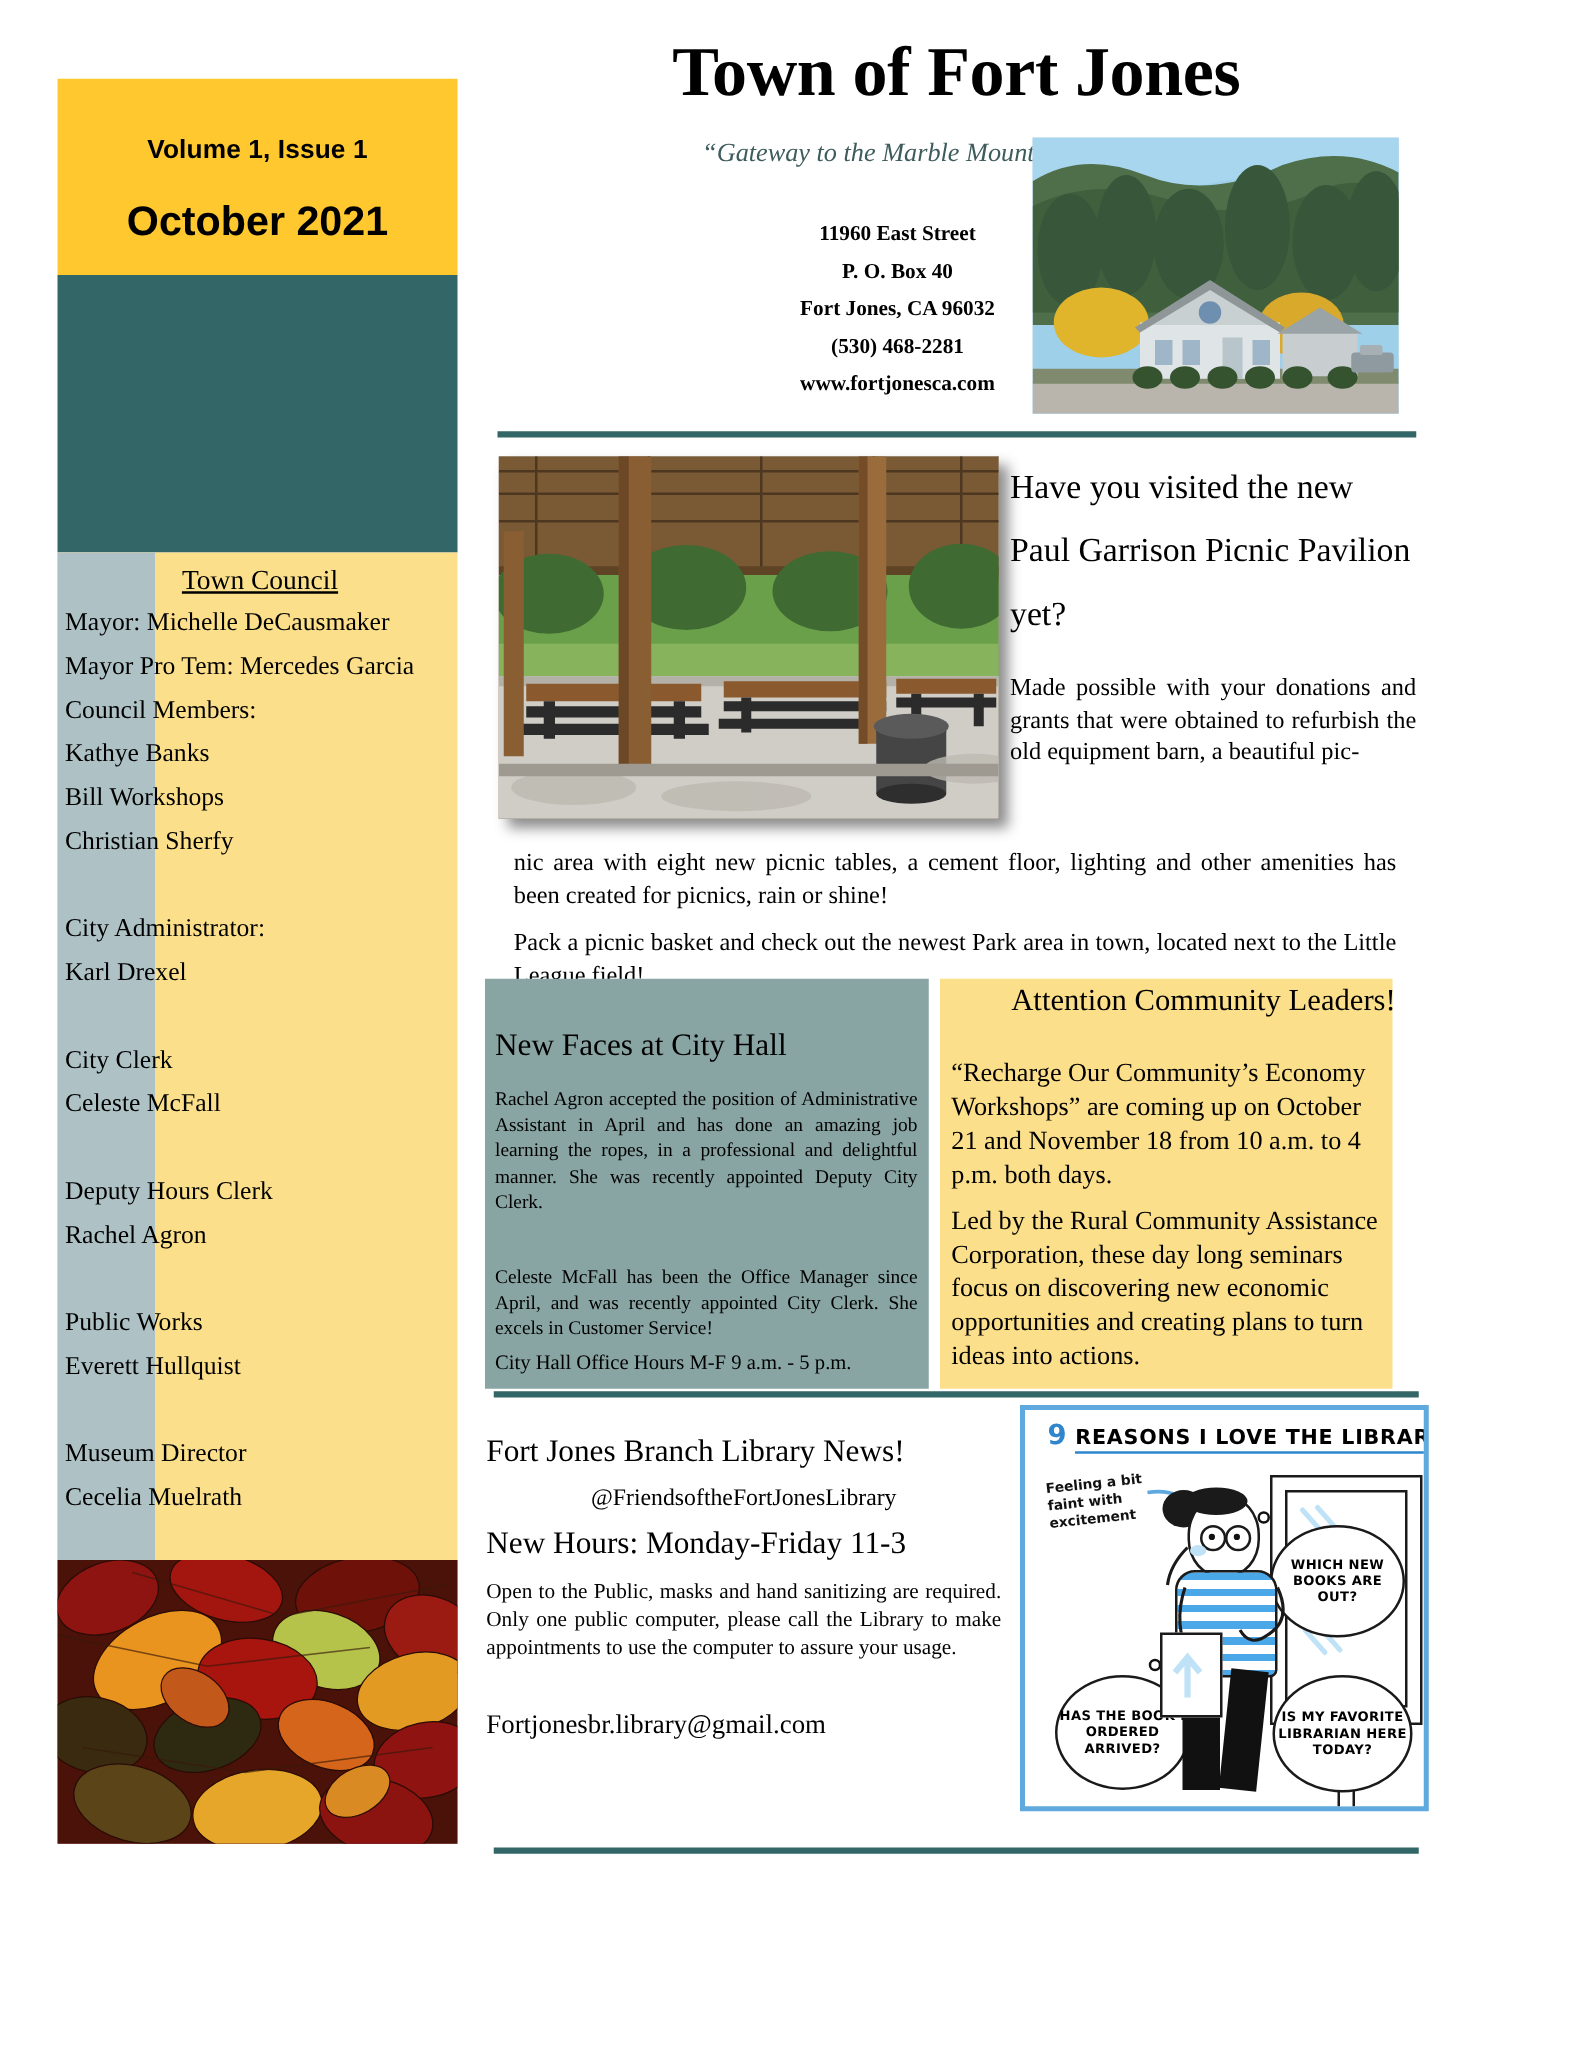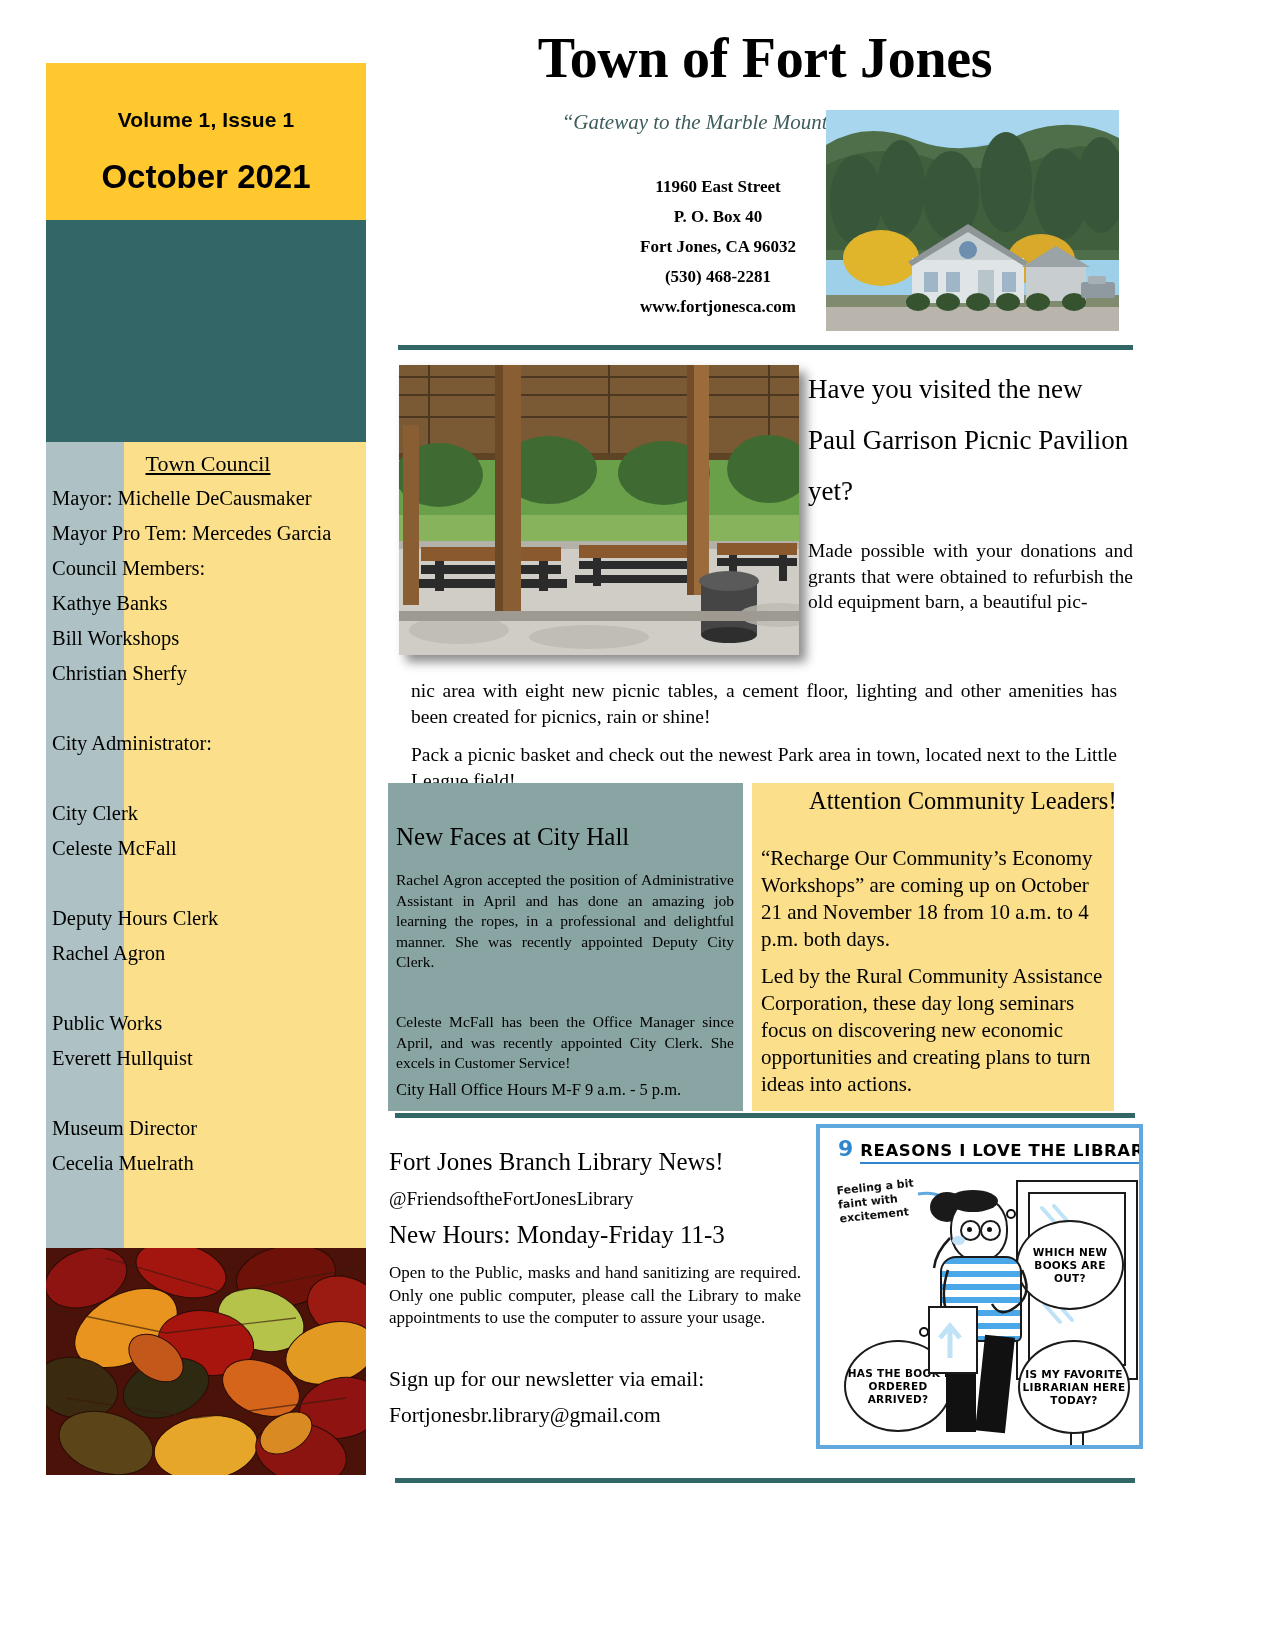--- a/index.html
+++ b/index.html
@@ -237,21 +237,21 @@
   .lib-head {
     position: absolute;
     left: 389px; top: 1148px;
     width: 410px;
     font-size: 25px;
   }
   .lib-handle {
     position: absolute;
     left: 389px; top: 1188px;
     width: 412px;
-    text-align: left;
+    text-align: center;
     font-size: 19px;
   }
   .lib-hours {
     position: absolute;
     left: 389px; top: 1221px;
     width: 412px;
     font-size: 25px;
   }
   .lib-body {
     position: absolute;
@@ -366,20 +366,21 @@
 <div class="sidebar-text">
   <div class="council-title">Town Council</div>
   <div class="row">Mayor: Michelle DeCausmaker</div>
   <div class="row">Mayor Pro Tem: Mercedes Garcia</div>
   <div class="row">Council Members:</div>
   <div class="row">Kathye Banks</div>
   <div class="row">Bill Workshops</div>
   <div class="row">Christian Sherfy</div>
   <div class="gap"></div>
   <div class="row">City Administrator:</div>
+  <div class="row">Karl Drexel</div>
   <div class="gap"></div>
   <div class="row">City Clerk</div>
   <div class="row">Celeste McFall</div>
   <div class="gap"></div>
   <div class="row">Deputy Hours Clerk</div>
   <div class="row">Rachel Agron</div>
   <div class="gap"></div>
   <div class="row">Public Works</div>
   <div class="row">Everett Hullquist</div>
   <div class="gap"></div>
@@ -551,21 +552,20 @@
 <div class="leaders-p1">“Recharge  Our Community’s Economy Workshops” are coming up on October 21 and November 18 from 10 a.m. to 4 p.m. both days.</div>
 <div class="leaders-p2">Led by the Rural Community Assistance Corporation, these day long seminars focus on discovering new economic opportunities and creating plans to turn ideas into actions.</div>
 
 <div class="rule rule-mid"></div>
 
 <div class="lib-head">Fort Jones Branch Library News!</div>
 <div class="lib-handle">@FriendsoftheFortJonesLibrary</div>
 <div class="lib-hours">New Hours: Monday-Friday 11-3</div>
 <div class="lib-body">Open to the Public, masks and hand sanitizing are required. Only one public computer, please call the Library to make appointments to use the computer to assure your usage.</div>
 <div class="lib-signup">
-  <div>Sign up for our newsletter via email:</div>
   <div>Fortjonesbr.library@gmail.com</div>
 </div>
 
 <div class="cartoon">
   <div class="cartoon-title">
     <span class="num">9</span>
     <span class="ul">REASONS I LOVE THE LIBRARY</span>
   </div>
 
   <div class="shelf" style="left:196px; top:52px; width:118px; height:196px;"></div>

